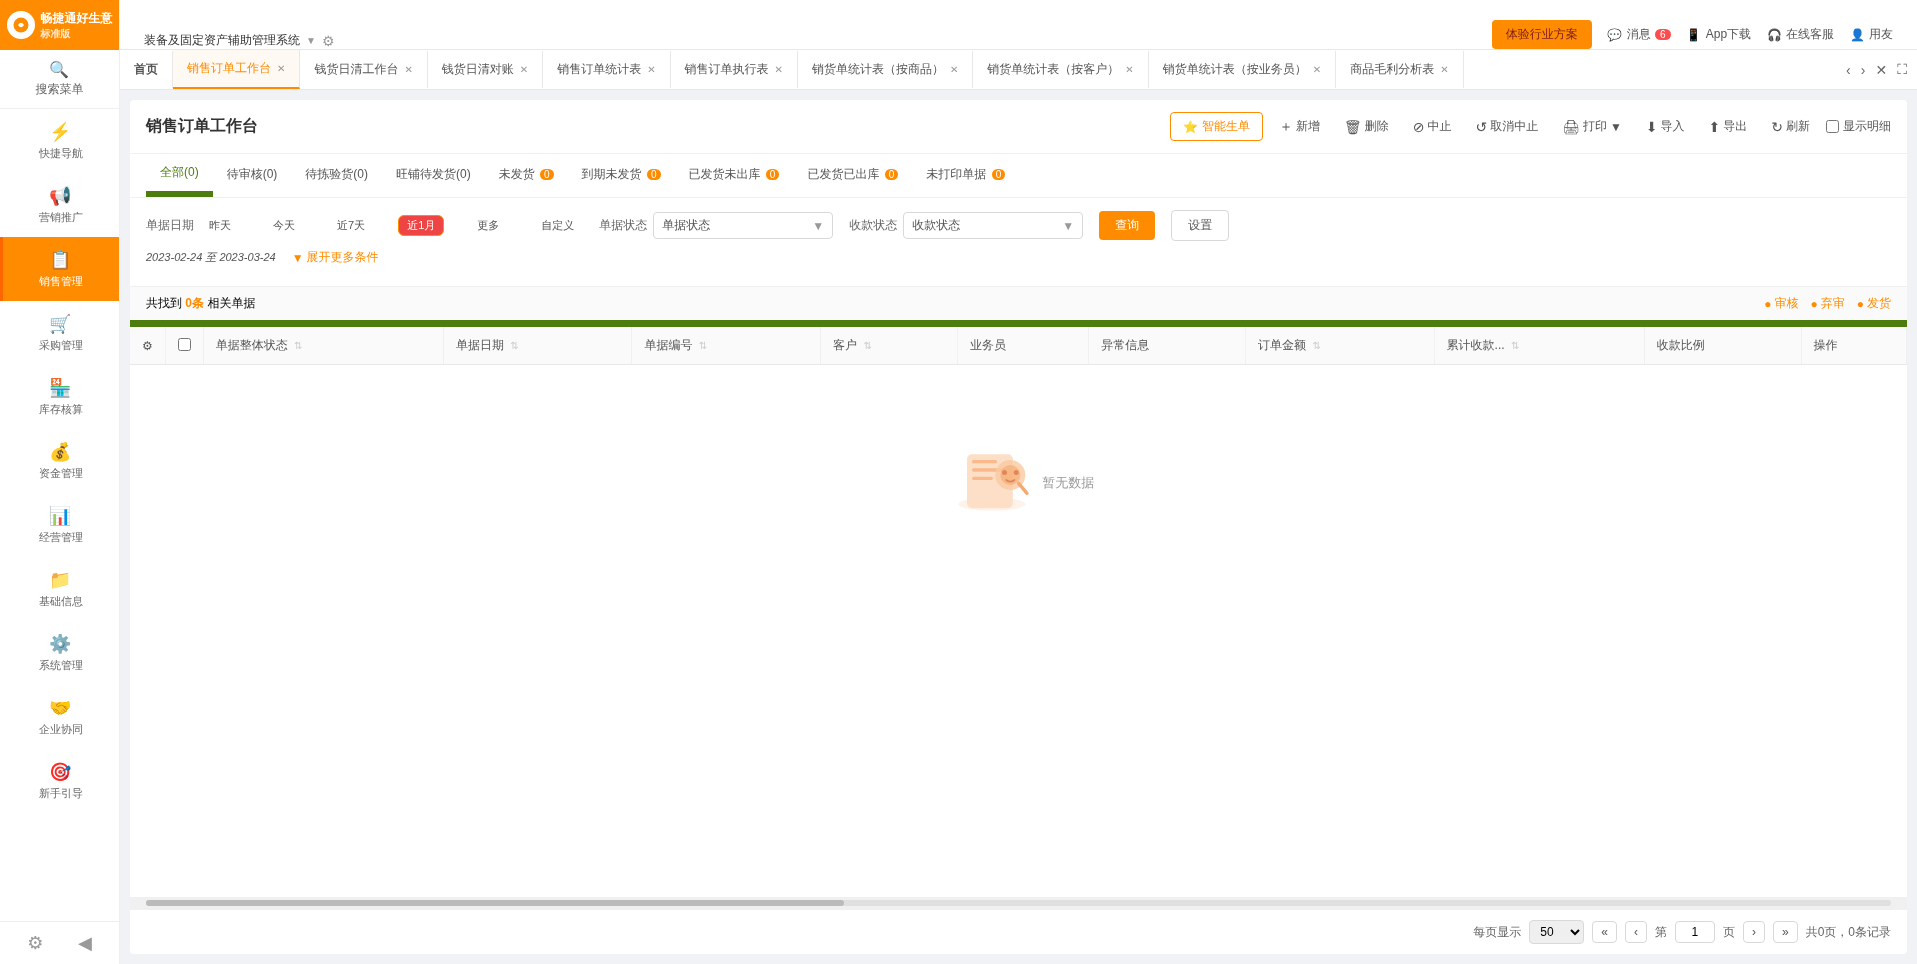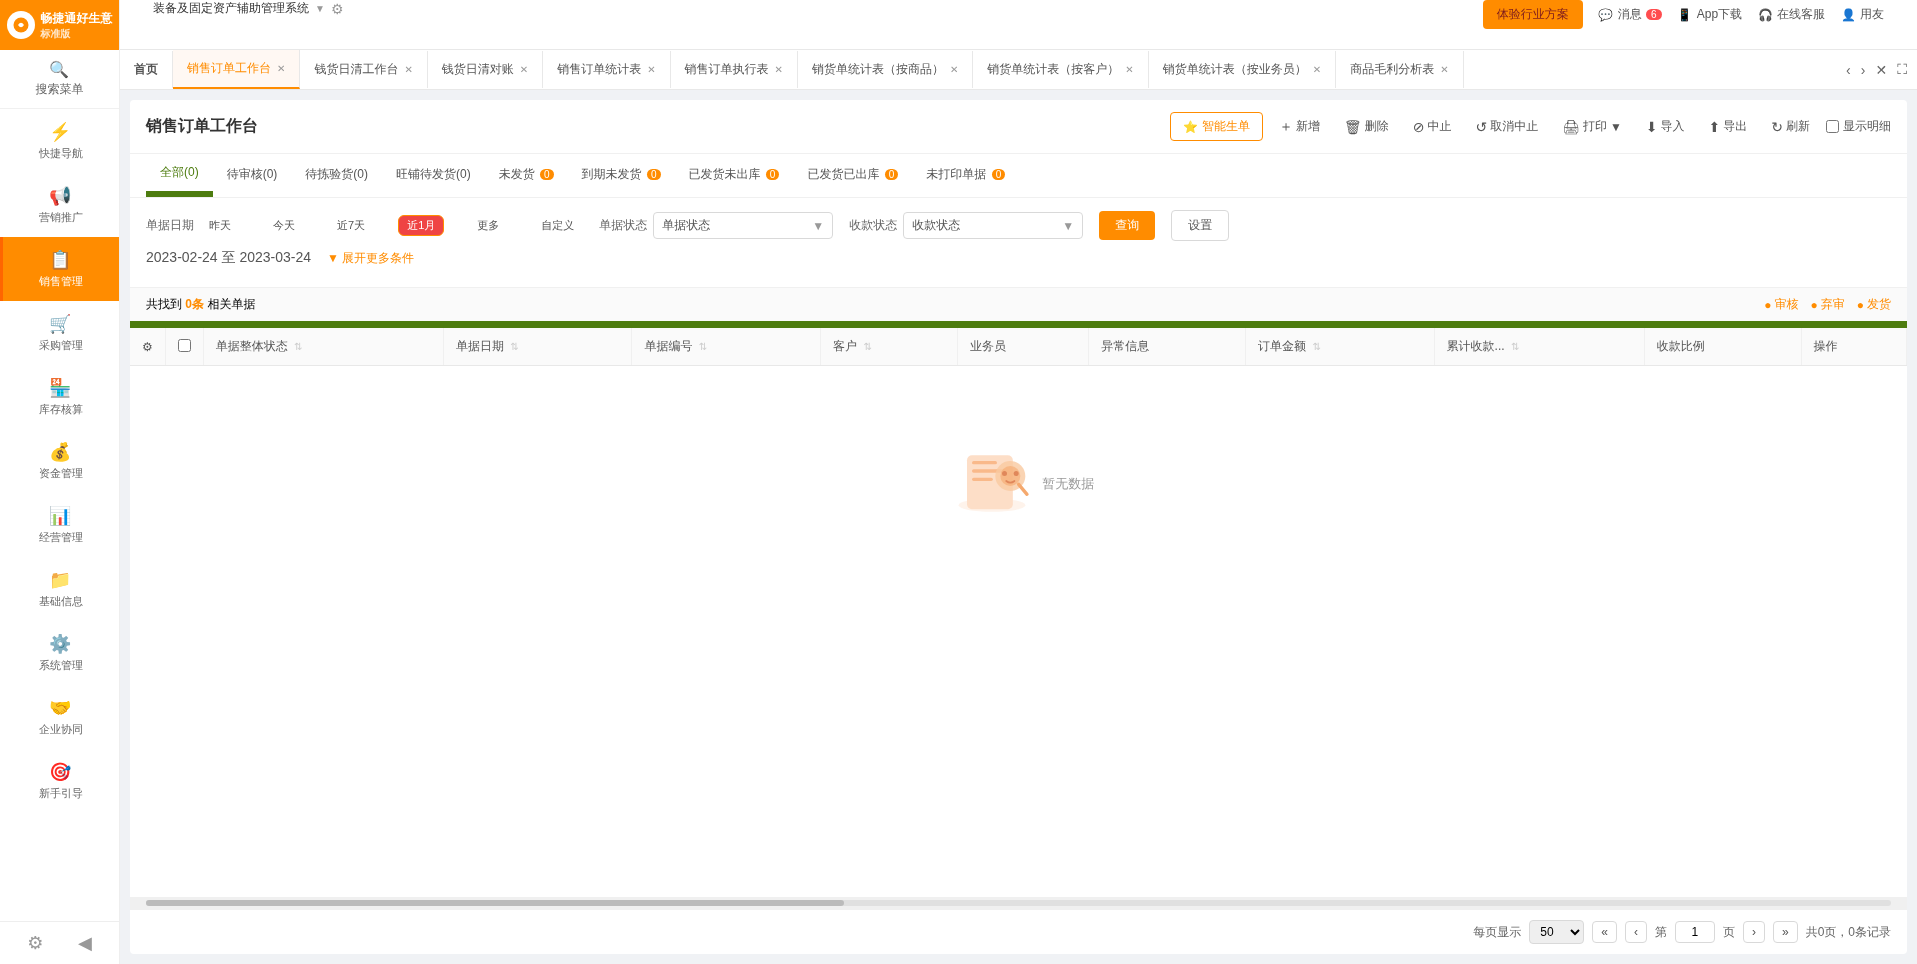--- a/index.html
+++ b/index.html
@@ -17,21 +17,21 @@
     .sidebar-item { display: flex; flex-direction: column; align-items: center; padding: 12px 0; cursor: pointer; color: #666; border-left: 3px solid transparent; }
     .sidebar-item.active { color: #fff; background: #ff8c00; border-left: 3px solid #ff6600; }
     .sidebar-item-icon { font-size: 18px; margin-bottom: 3px; }
     .sidebar-item-label { font-size: 11px; }
     .sidebar-bottom { display: flex; align-items: center; justify-content: space-around; padding: 10px; border-top: 1px solid #eee; }
 
     
     .main { flex: 1; display: flex; flex-direction: column; overflow: hidden; }
 
     
-    .top-header { height: 50px; background: #fff; display: flex; align-items: flex-start; padding: 0 33px; border-bottom: 1px solid #e8e8e8; gap: 10px; flex-shrink: 0; }
+    .top-header { height: 50px; background: #fff; display: flex; align-items: flex-end; padding: 0 24px; border-bottom: 1px solid #e8e8e8; gap: 10px; flex-shrink: 0; }
     .system-title { color: #333; font-size: 13px; flex: 1; display: flex; align-items: center; gap: 6px; }
     .system-title-arrow { color: #999; font-size: 10px; }
     .header-actions { display: flex; align-items: center; gap: 16px; }
     .btn-experience { background: #ff8c00; color: #7f1d1d; border: none; padding: 6px 14px; border-radius: 4px; cursor: pointer; font-size: 12px; }
     .header-action-item { display: flex; align-items: center; gap: 4px; color: #555; cursor: pointer; font-size: 12px; }
     .badge { background: #ff4d4f; color: #fff; border-radius: 10px; padding: 0 5px; font-size: 10px; min-width: 16px; text-align: center; }
 
     
     .tab-bar { background: #fff; display: flex; align-items: center; border-bottom: 1px solid #e8e8e8; flex-shrink: 0; overflow: hidden; }
     .tab-item { display: flex; align-items: center; padding: 10px 14px; cursor: pointer; color: #555; font-size: 12px; border-right: 1px solid #e8e8e8; white-space: nowrap; gap: 4px; flex-shrink: 0; }
@@ -64,21 +64,21 @@
     .sub-tab-badge.orange { background: #ff8c00; }
 
     
     .filter-bar { padding: 12px 16px; border-bottom: 1px solid #f0f0f0; flex-shrink: 0; }
     .filter-row { display: flex; align-items: center; gap: 16px; margin-bottom: 8px; flex-wrap: wrap; }
     .filter-item { display: flex; align-items: center; gap: 6px; }
     .filter-label { color: #666; font-size: 12px; white-space: nowrap; }
     .filter-date-options { display: flex; gap: 24px; align-items: center; }
     .filter-date-btn { padding: 2px 8px; border-radius: 3px; border: 1px solid transparent; cursor: pointer; color: #555; font-size: 11px; background: none; }
     .filter-date-btn.active { background: #ef4444; color: #fff; border-color: #ff8c00; border-radius: 6px; }
-    .filter-date-range { color: #555; font-size: 14px; }
+    .filter-date-range { color: #555; font-size: 11px; font-style: italic; }
     .filter-select { border: 1px solid #d9d9d9; border-radius: 4px; padding: 4px 8px; font-size: 12px; color: #555; background: #fff; cursor: pointer; min-width: 180px; display: flex; align-items: center; justify-content: space-between; }
     .filter-select-arrow { color: #999; }
     .filter-expand { color: #ff8c00; cursor: pointer; font-size: 12px; display: flex; align-items: center; gap: 3px; }
 
     
     .summary-bar { display: flex; align-items: center; justify-content: space-between; padding: 8px 16px; background: #fafafa; border-bottom: 7px solid #4d7c0f; flex-shrink: 0; }
     .summary-actions { display: flex; gap: 12px; }
     .summary-action-btn { display: flex; align-items: center; gap: 3px; color: #ff8c00; cursor: pointer; font-size: 12px; }
 
     

